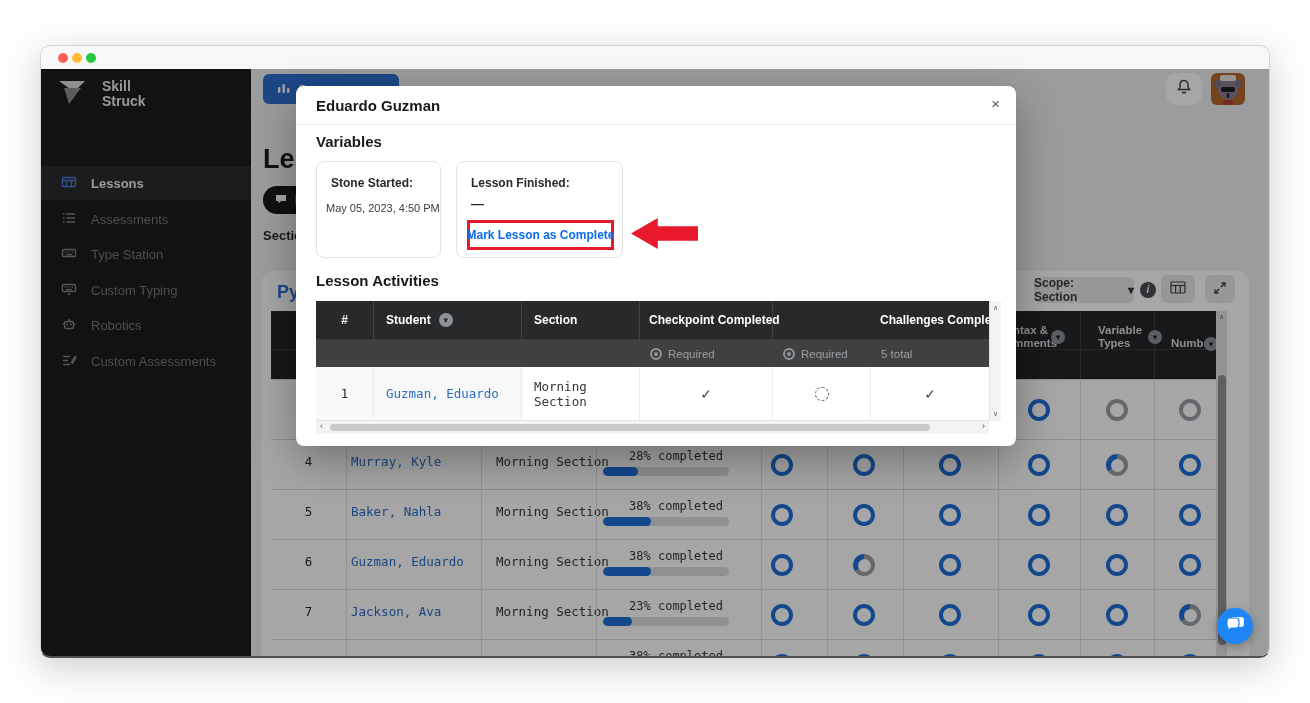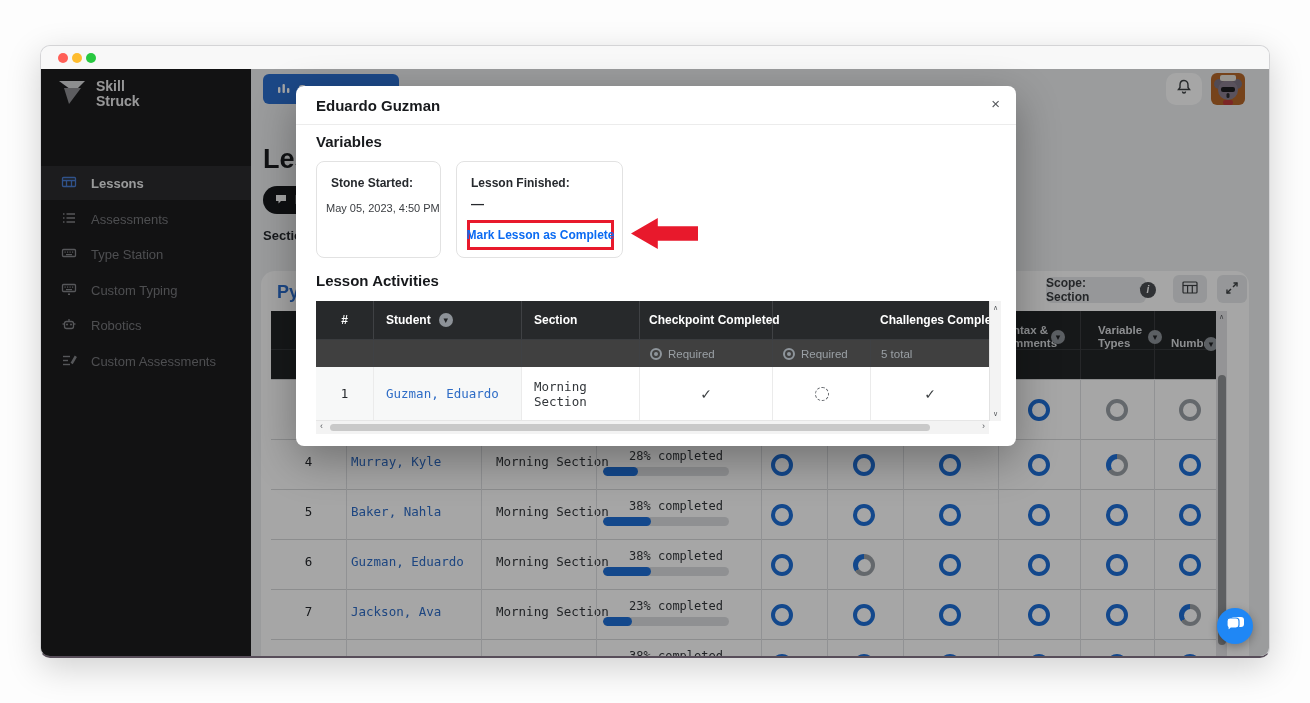--- a/index.html
+++ b/index.html
@@ -10,39 +10,39 @@
   
   .window { position:absolute; left:40px; top:45px; width:1230px; height:613px;
     border-radius:10px; overflow:hidden; background:#eef0f2;
     border:1px solid #d4d4d6; border-bottom:2px solid #574d59;
     box-shadow:0 10px 34px rgba(0,0,0,.18); }
   .titlebar { position:absolute; left:0; top:0; width:100%; height:23px; background:#f8f8f8; z-index:2; }
   .dot { position:absolute; top:7px; width:10px; height:10px; border-radius:50%; }
 
   
   .sidebar { position:absolute; left:0; top:23px; width:210px; height:590px; background:#1c1c1e; z-index:1; }
-  .logo-row { position:absolute; left:16px; top:10px; display:flex; gap:9px; align-items:flex-start; }
+  .logo-row { position:absolute; left:16px; top:10px; display:flex; gap:15px; align-items:flex-start; }
   .logo-text { color:#e9e9ea; font-weight:bold; font-size:14px; line-height:15px; }
   .nav-item { position:absolute; left:0; width:210px; height:34px; display:flex; align-items:center;
     padding-left:20px; gap:14px; color:#77787c; font-size:13px; }
   .nav-item.active { background:#2c2c2e; color:#eceçee; color:#ecedee; font-weight:bold; }
 
   
   .main { position:absolute; left:210px; top:23px; width:1020px; height:590px; background:#eef0f2; z-index:1; }
   .blue-btn { position:absolute; left:12px; top:5px; width:136px; height:30px; border-radius:6px;
     background:#2c6fd0; color:#fff; font-weight:bold; font-size:13px; display:flex; align-items:center; gap:7px; padding-left:14px; }
   .icon-btn { position:absolute; border-radius:10px; background:#ffffff; display:flex; align-items:center; justify-content:center; }
   .page-h1 { position:absolute; left:12px; top:75px; font-size:27px; font-weight:800; color:#1b1d20; }
   .black-pill { position:absolute; left:12px; top:117px; width:110px; height:28px; border-radius:14px; background:#17191c;
     color:#fff; font-size:12px; font-weight:bold; display:flex; align-items:center; gap:8px; padding-left:12px; }
   .section-label { position:absolute; left:12px; top:159px; font-size:13px; font-weight:bold; color:#26292d; }
   .content-card { position:absolute; left:10px; top:202px; width:988px; height:388px; background:#ffffff; border-radius:14px 14px 0 0; }
   .card-title { position:absolute; left:26px; top:213px; font-size:18px; font-weight:800; color:#2c6fd0; }
   .tool-pill { position:absolute; background:#e7e9eb; border-radius:6px; color:#3a3d41; font-size:12px; font-weight:bold;
-    display:flex; align-items:center; justify-content:center; gap:19px;margin-left:12px; }
+    display:flex; align-items:center; justify-content:center; gap:19px; }
   .info-dot { position:absolute; width:16px; height:16px; border-radius:50%; background:#4a4d52; color:#fff;
     font-size:10px; font-weight:bold; text-align:center; line-height:16px; font-style:italic; }
 
   
   .bt-header { position:absolute; left:20px; top:242px; width:945px; height:68px; background:#232527; }
   .bt-header .hdiv { position:absolute; left:0; top:38px; width:100%; height:1px; background:#37393c; }
   .bh-label { position:absolute; color:#d7dadd; font-size:11.5px; font-weight:bold; line-height:13px; top:13px; }
   .bh-label.single { top:26px; }
   .sort-icon { display:inline-block; width:14px; height:14px; border-radius:50%; background:#8d9298;
     color:#202225; font-size:9px; line-height:14px; text-align:center; }

